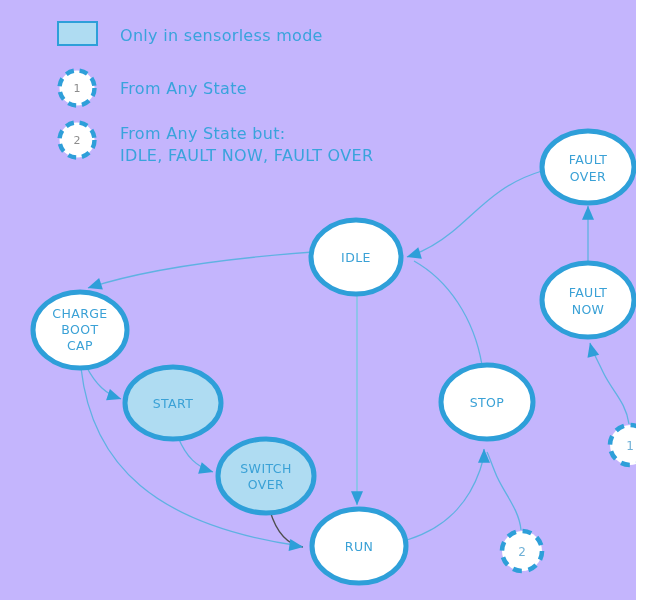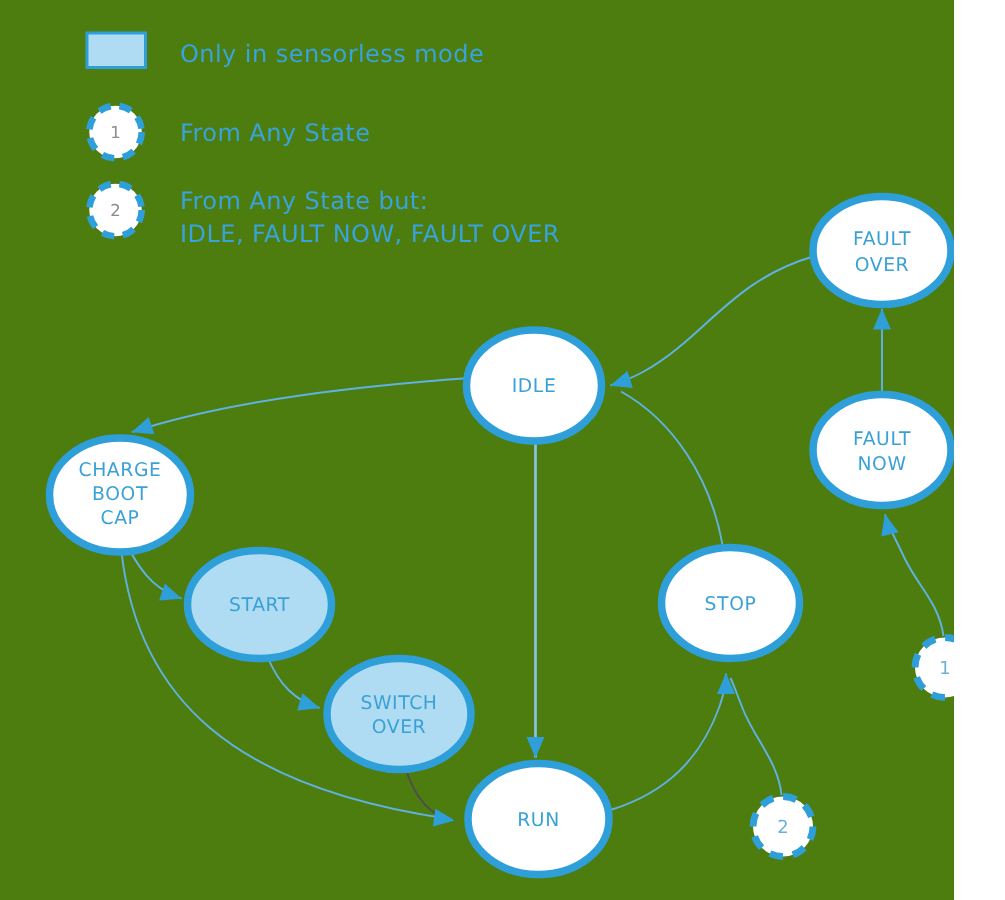--- a/index.html
+++ b/index.html
@@ -1,19 +1,19 @@
 <!DOCTYPE html>
 <html><head>
 <meta charset="utf-8">
 <style>
   html,body{margin:0;padding:0;background:#ffffff;}
   .canvas{
     position:relative;
     width:636px;height:600px;
-    background:#4d7c0f;
+    background:#c4b5fd;
     font-family:"DejaVu Sans","Liberation Sans",sans-serif;
     overflow:hidden;
   }
   svg{display:block;}
   
   .node{fill:#ffffff;stroke:#2E9FD9;stroke-width:5;}
   .node.sensorless{fill:#AFDCF2;}
   .node-label{
     fill:#3AA1D6;font-size:12.5px;letter-spacing:0.4px;
     text-anchor:middle;dominant-baseline:middle;

